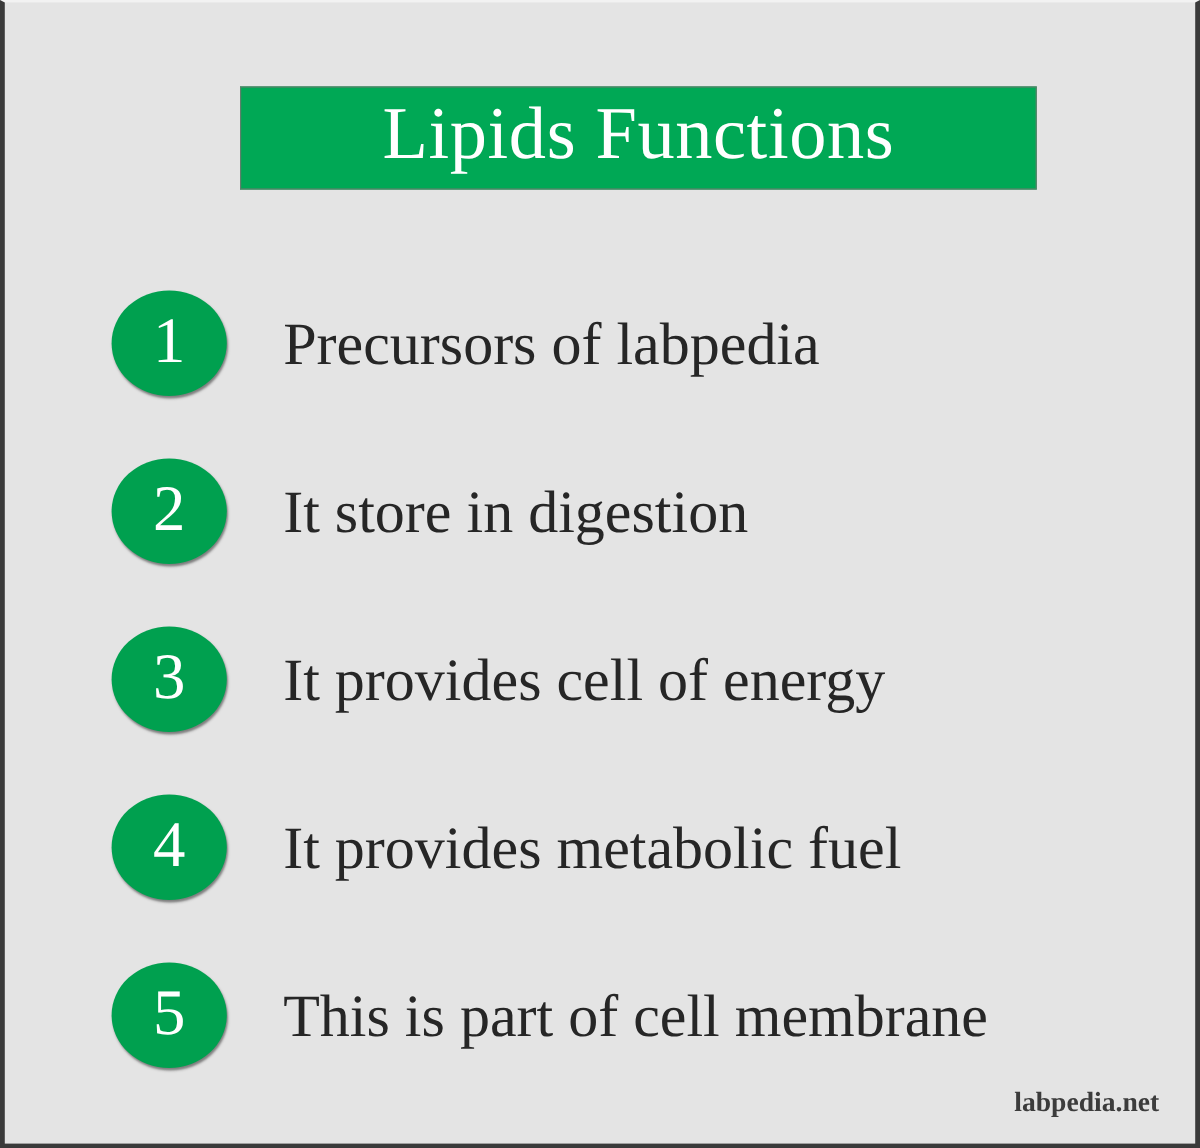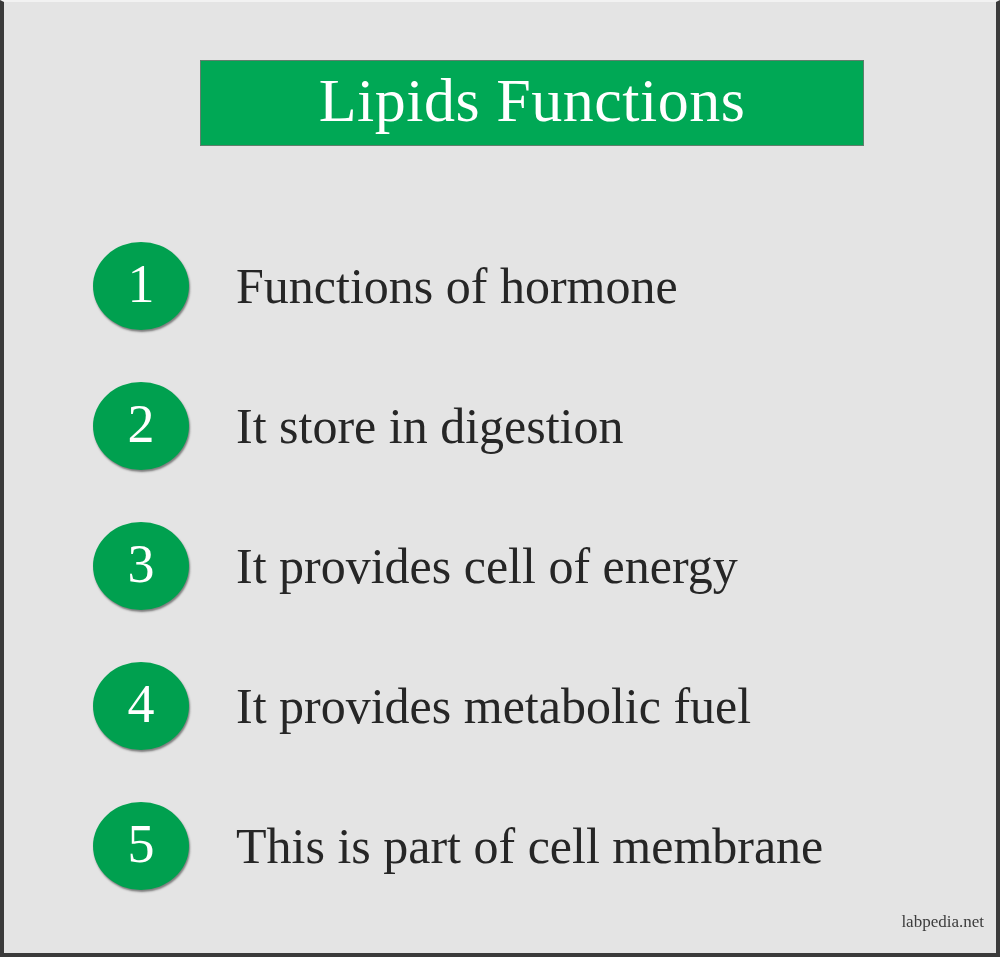--- a/index.html
+++ b/index.html
@@ -19,21 +19,21 @@
     border-bottom: 4px solid #3a3a3a;
     border-top: 2px solid #f2f2f2;
     overflow: hidden;
     font-family: "Liberation Serif", "DejaVu Serif", serif;
   }
 
   
   .title-banner {
     position: absolute;
     left: 196px;
-    top: 58px;
+    top: 70px;
     width: 664px;
     height: 86px;
     background: #00a855;
     border: 1px solid #5f7f6c;
     box-sizing: border-box;
     display: flex;
     align-items: center;
     justify-content: center;
   }
 
@@ -88,43 +88,44 @@
     margin-left: 47px;
     color: #262626;
     font-size: 50px;
     line-height: 1.05;
     white-space: nowrap;
   }
 
   
   .watermark {
     position: absolute;
-    right: 12px;
+    right: 30px;
     bottom: 23px;
     color: #3c3c3c;
-    font-size: 17px;
+    font-size: 23px;
     line-height: 1;
+    font-weight: bold;
   }
 </style>
 </head>
 <body>
 
 <div class="infographic">
 
   <div class="title-banner">
     <h1 class="title-text">Lipids Functions</h1>
   </div>
 
   <div class="list">
 
     <div class="list-item">
       <div class="badge">
         <span class="badge-number">1</span>
       </div>
-      <div class="item-text">Functions of hormone</div>
+      <div class="item-text">Precursors of labpedia</div>
     </div>
 
     <div class="list-item">
       <div class="badge">
         <span class="badge-number">2</span>
       </div>
       <div class="item-text">It store in digestion</div>
     </div>
 
     <div class="list-item">

